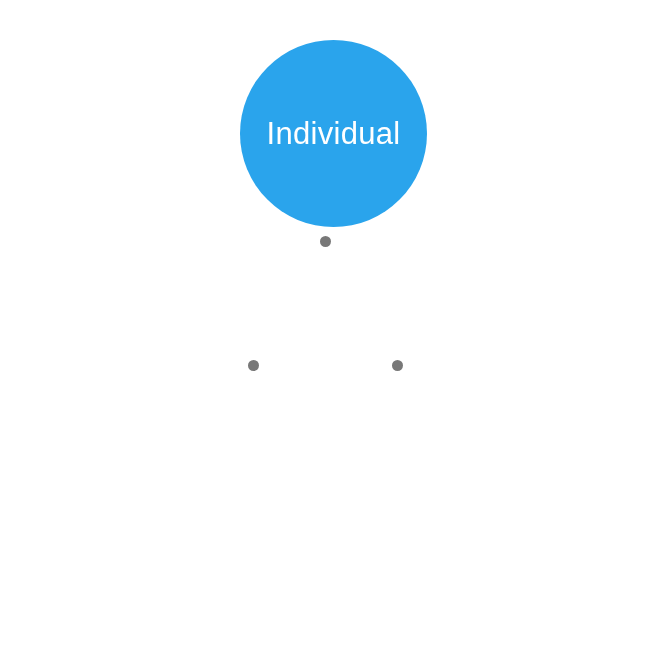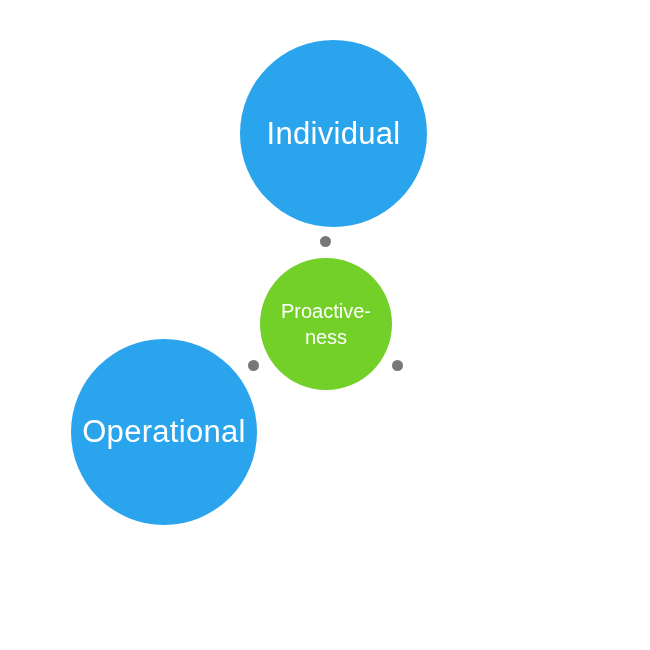--- a/index.html
+++ b/index.html
@@ -61,31 +61,22 @@
 </style>
 </head>
 <body>
 
 <div class="canvas">
 
   <div class="node node-individual" style="background-color: rgb(42, 164, 236);">
     <span class="node-label blue-label">Individual</span>
   </div>
 
-  <div class="node node-operational" style="background-color: rgb(42, 164, 236);">
-    <span class="node-label blue-label">Operational</span>
-  </div>
 
 
-  <div class="node node-center" style="background-color: rgb(115, 208, 40);">
-    <span class="node-label center-label">
-      <span>Proactive-</span>
-      <span>ness</span>
-    </span>
-  </div>
 
   <div class="dot dot-top" style="background-color: rgb(120, 120, 120);"></div>
 
   <div class="dot dot-left" style="background-color: rgb(120, 120, 120);"></div>
 
   <div class="dot dot-right" style="background-color: rgb(120, 120, 120);"></div>
 
 </div>
 
 </body></html>

